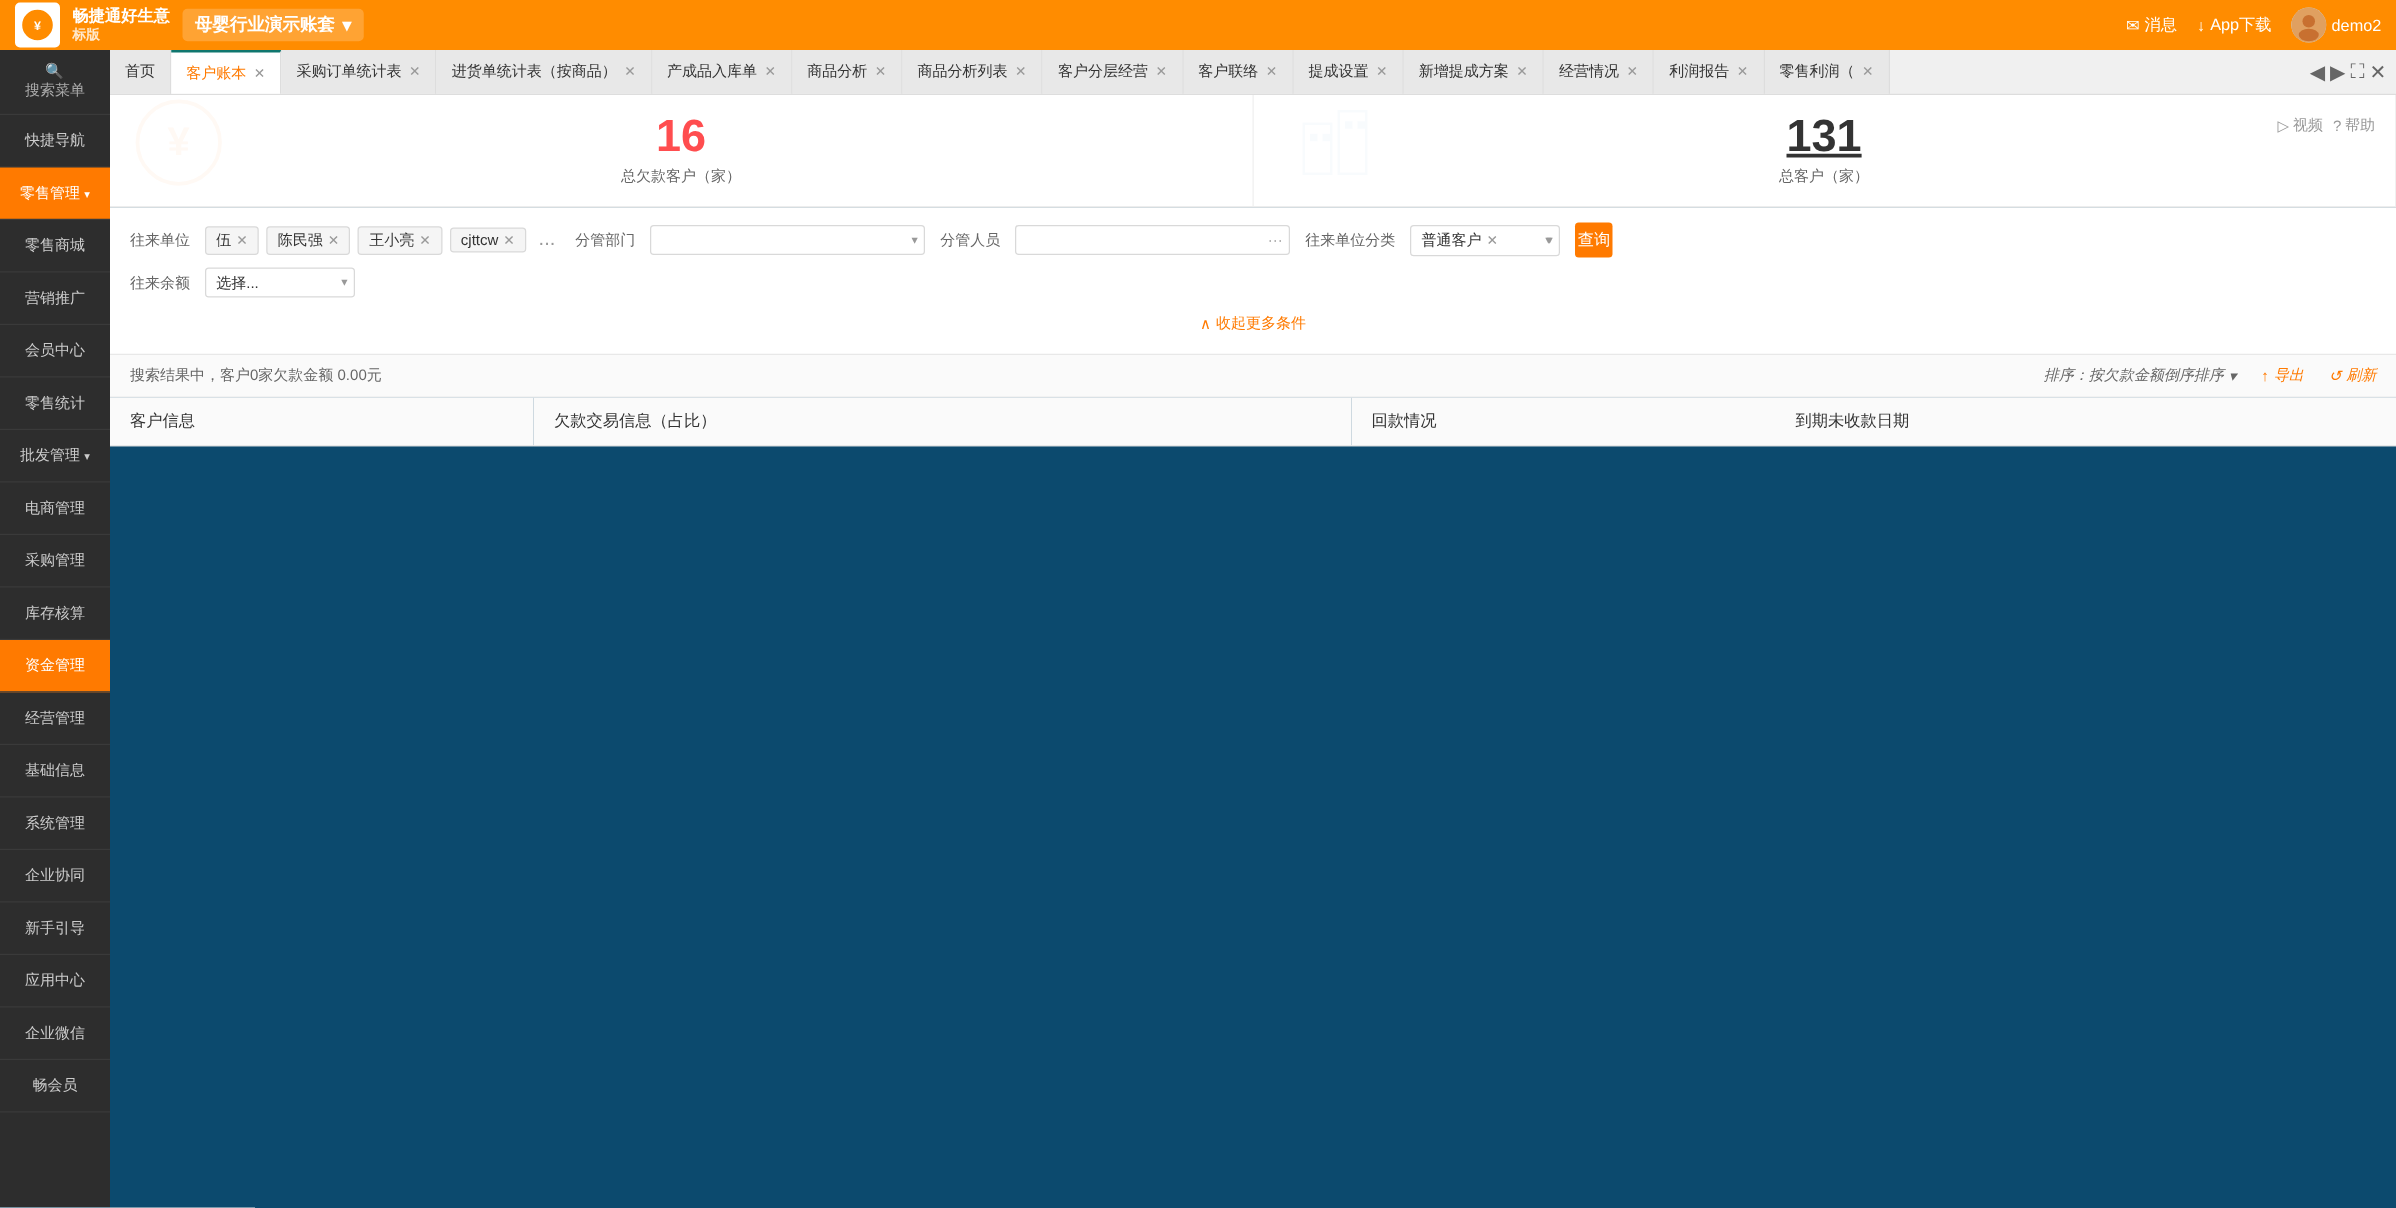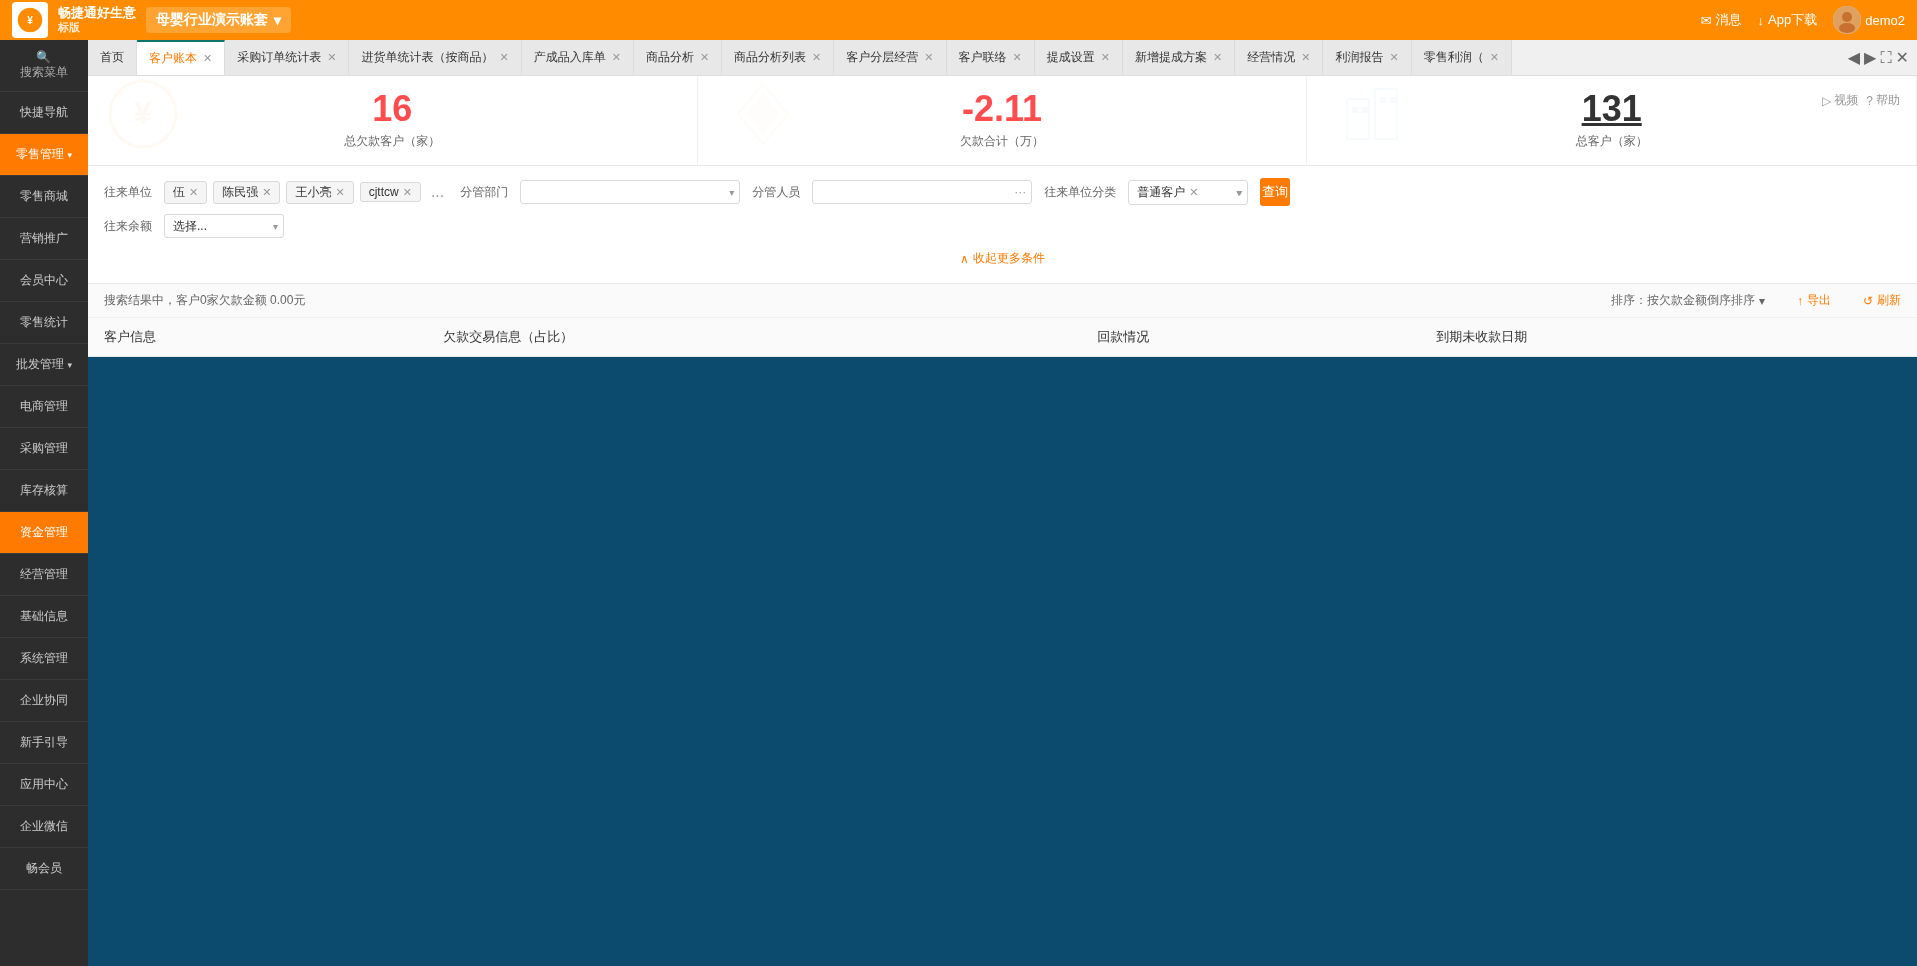--- a/index.html
+++ b/index.html
@@ -58,21 +58,21 @@
     .filter-more { color: #999; cursor: pointer; font-size: 16px; padding: 0 4px; }
     .filter-select { border: 1px solid #d9d9d9; border-radius: 3px; padding: 4px 24px 4px 8px; font-size: 12px; color: #333; background: white; cursor: pointer; min-width: 120px; position: relative; appearance: none; outline: none; }
     .filter-select-wrapper { position: relative; display: inline-block; }
     .filter-select-wrapper::after { content: '▾'; position: absolute; right: 6px; top: 50%; transform: translateY(-50%); color: #999; pointer-events: none; font-size: 10px; }
     .filter-input { border: 1px solid #d9d9d9; border-radius: 3px; padding: 4px 8px; font-size: 12px; outline: none; min-width: 180px; }
     .collapse-btn { display: flex; align-items: center; gap: 4px; color: #ff7a00; cursor: pointer; font-size: 12px; justify-content: center; padding: 4px 0; }
 
     
     .search-result-bar { display: flex; align-items: center; justify-content: space-between; padding: 8px 16px; background: #fafafa; border-bottom: 1px solid #f0f0f0; font-size: 12px; color: #666; }
     .search-result-bar .result-left { display: flex; }
-    .search-result-bar .result-right { display: flex; align-items: flex-start; gap: 32px; }
+    .search-result-bar .result-right { display: flex; align-items: flex-start; gap: 20px; font-style: italic; }
     .sort-btn { display: flex; align-items: center; gap: 4px; cursor: pointer; color: #666; }
     .action-btn { display: flex; align-items: center; gap: 4px; cursor: pointer; color: #ff7a00; }
 
     
     .data-table { width: 100%; border-collapse: collapse; }
     .data-table th { padding: 10px 16px; text-align: left; font-size: 13px; color: #333; font-weight: normal; border-bottom: 1px solid #e8e8e8; background: #fafafa; }
 
     
     .empty-state { display: flex; flex-direction: column; align-items: center; justify-content: center; padding: 80px 0; }
     .empty-icon { font-size: 80px; color: #ffb89a; margin-bottom: 12px; }
@@ -274,32 +274,20 @@
                 <circle cx="35" cy="35" r="33" fill="none" stroke="#ff7a00" stroke-width="3" opacity="0.3"></circle>
                 <text x="35" y="45" text-anchor="middle" font-size="32" fill="#ff7a00" opacity="0.3" font-weight="bold">¥</text>
               </svg>
             </div>
             <div class="stat-content">
               <div class="stat-number red">16</div>
               <div class="stat-label">总欠款客户（家）</div>
             </div>
           </div>
 
-          <div class="stat-item">
-            <div class="stat-icon" style="left:30px;">
-              <svg width="70" height="70" viewBox="0 0 70 70">
-                <path d="M35 5 L60 35 L35 65 L10 35 Z" fill="none" stroke="#ff7a00" stroke-width="2" opacity="0.2"></path>
-                <path d="M35 15 L52 35 L35 55 L18 35 Z" fill="#ff7a00" opacity="0.1"></path>
-              </svg>
-            </div>
-            <div class="stat-content">
-              <div class="stat-number red">-2.11</div>
-              <div class="stat-label">欠款合计（万）</div>
-            </div>
-          </div>
 
           <div class="stat-item">
             <div class="stat-icon" style="left:30px;">
               <svg width="70" height="70" viewBox="0 0 70 70">
                 <rect x="10" y="20" width="22" height="40" fill="none" stroke="#66aacc" stroke-width="2" opacity="0.3"></rect>
                 <rect x="38" y="10" width="22" height="50" fill="none" stroke="#66aacc" stroke-width="2" opacity="0.3"></rect>
                 <rect x="15" y="28" width="6" height="6" fill="#66aacc" opacity="0.3"></rect>
                 <rect x="25" y="28" width="6" height="6" fill="#66aacc" opacity="0.3"></rect>
                 <rect x="43" y="18" width="6" height="6" fill="#66aacc" opacity="0.3"></rect>
                 <rect x="53" y="18" width="6" height="6" fill="#66aacc" opacity="0.3"></rect>

